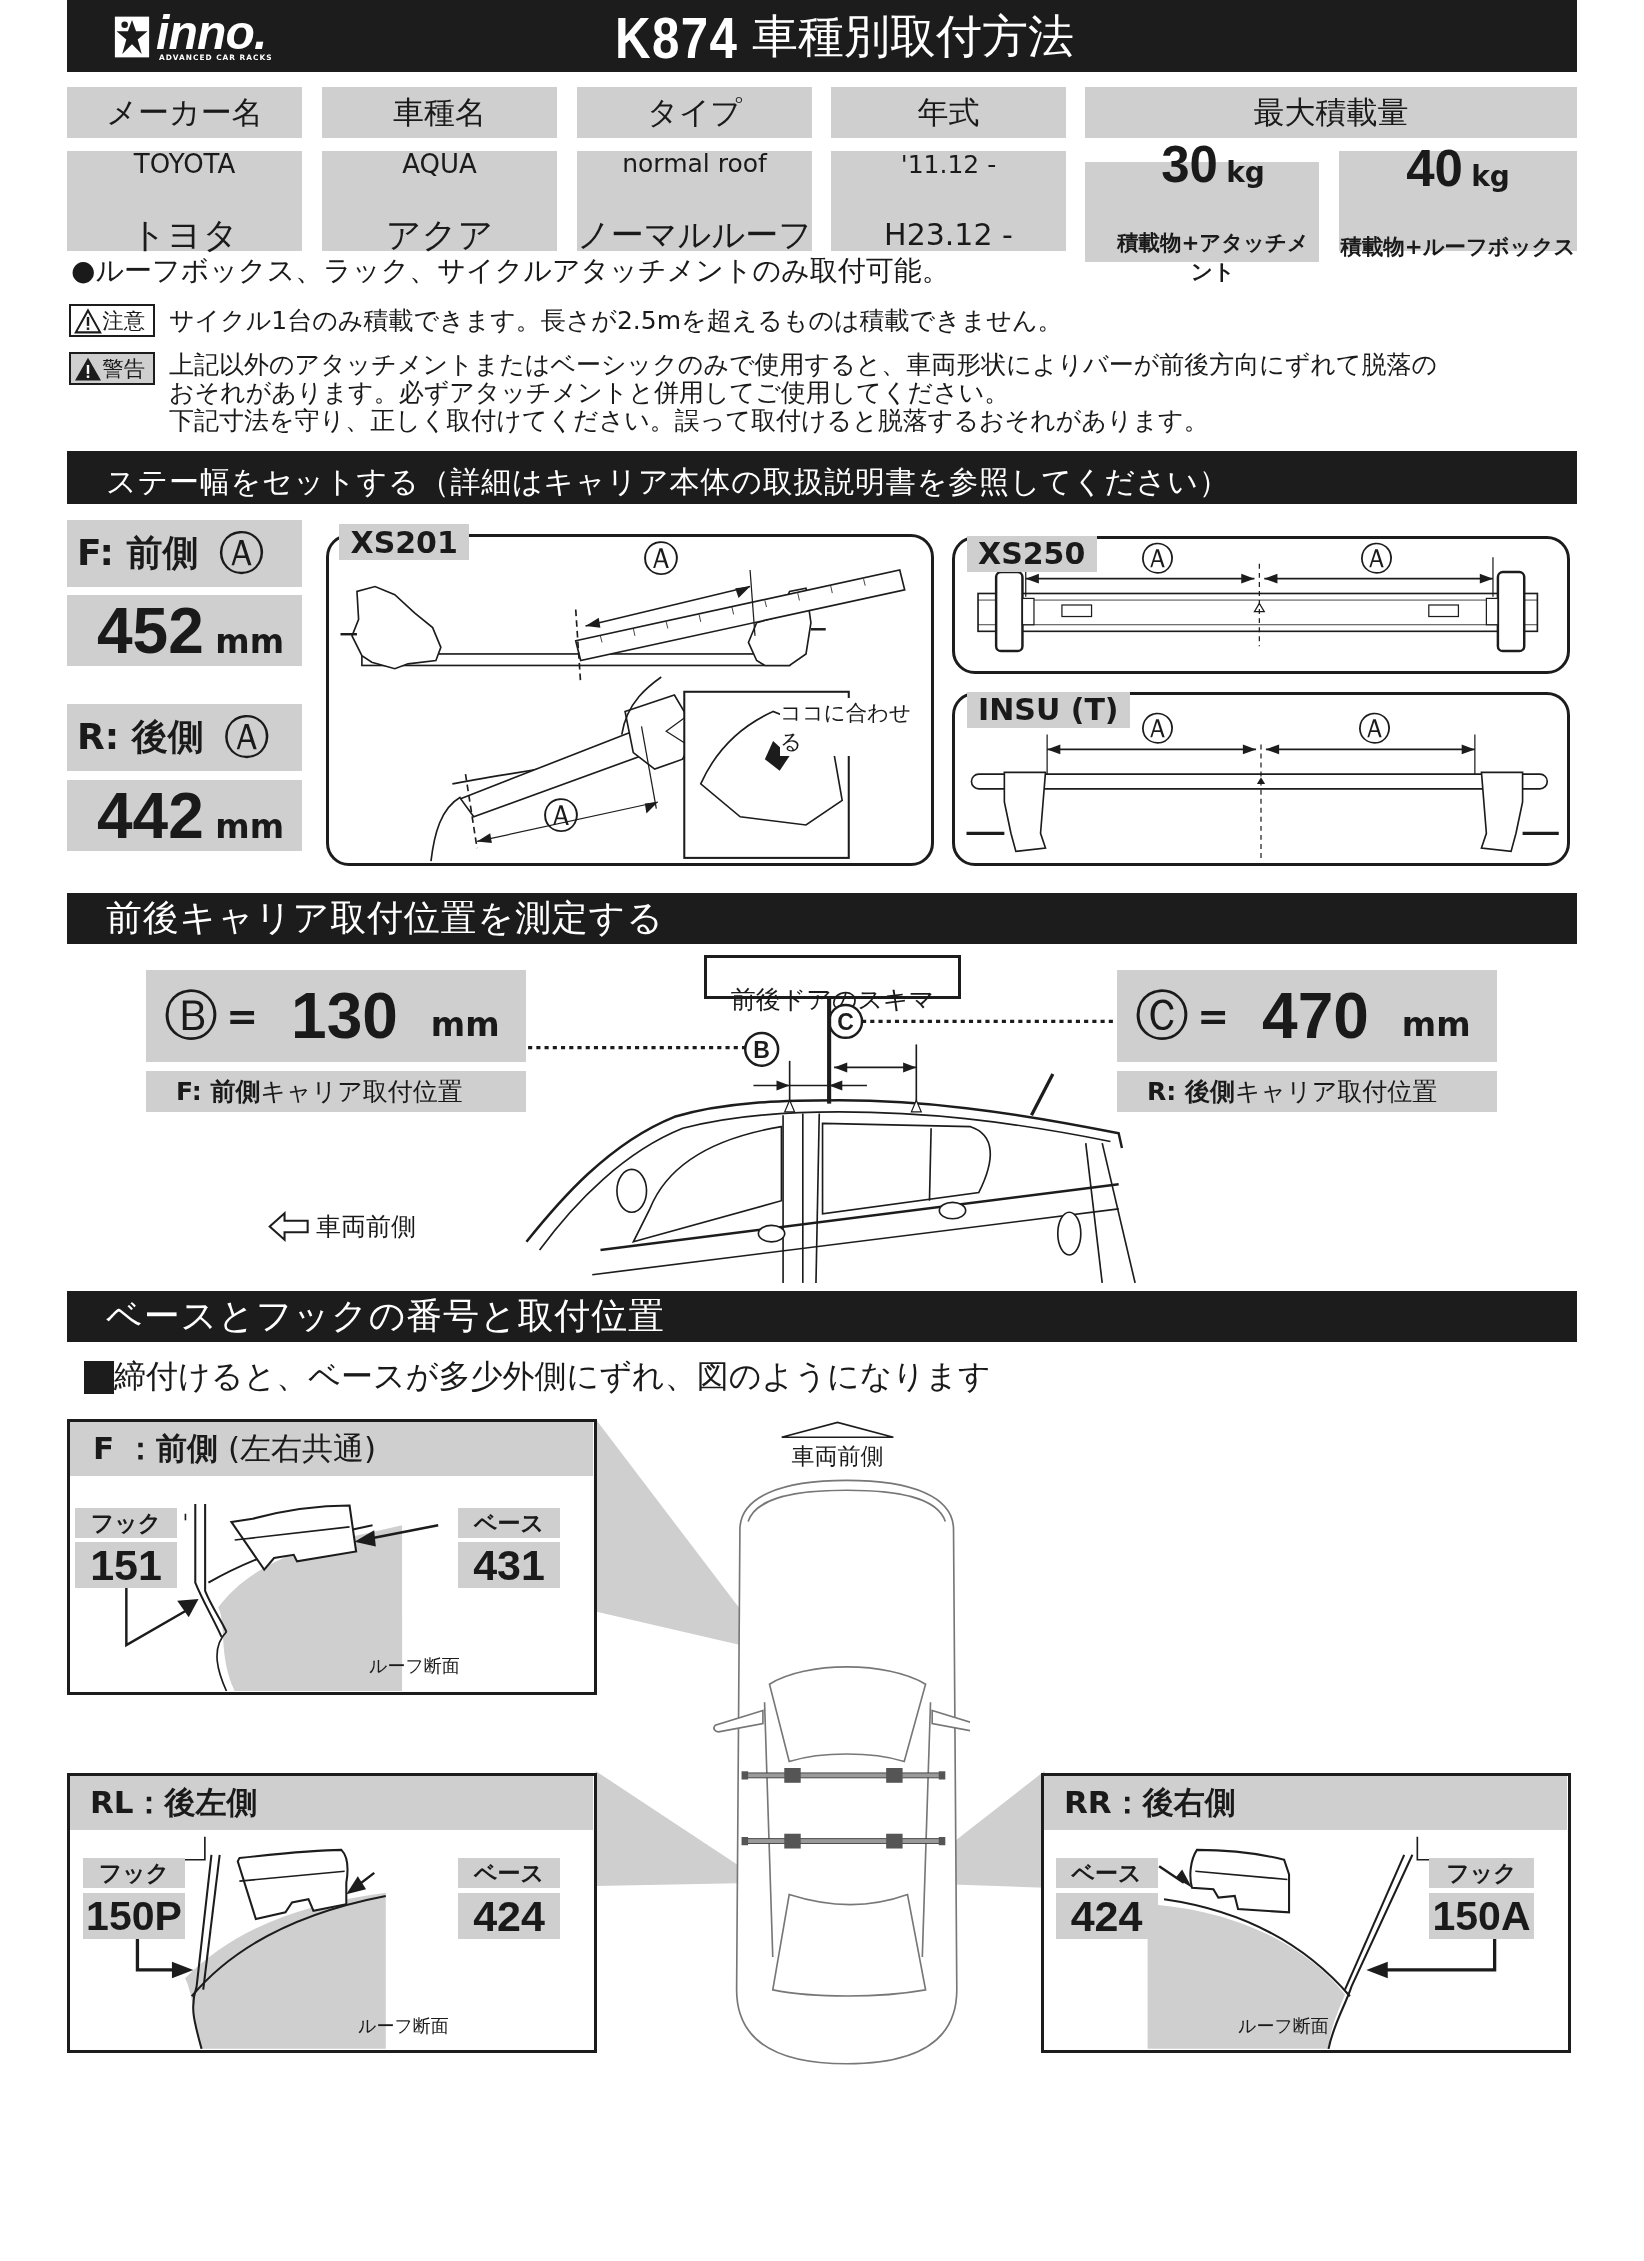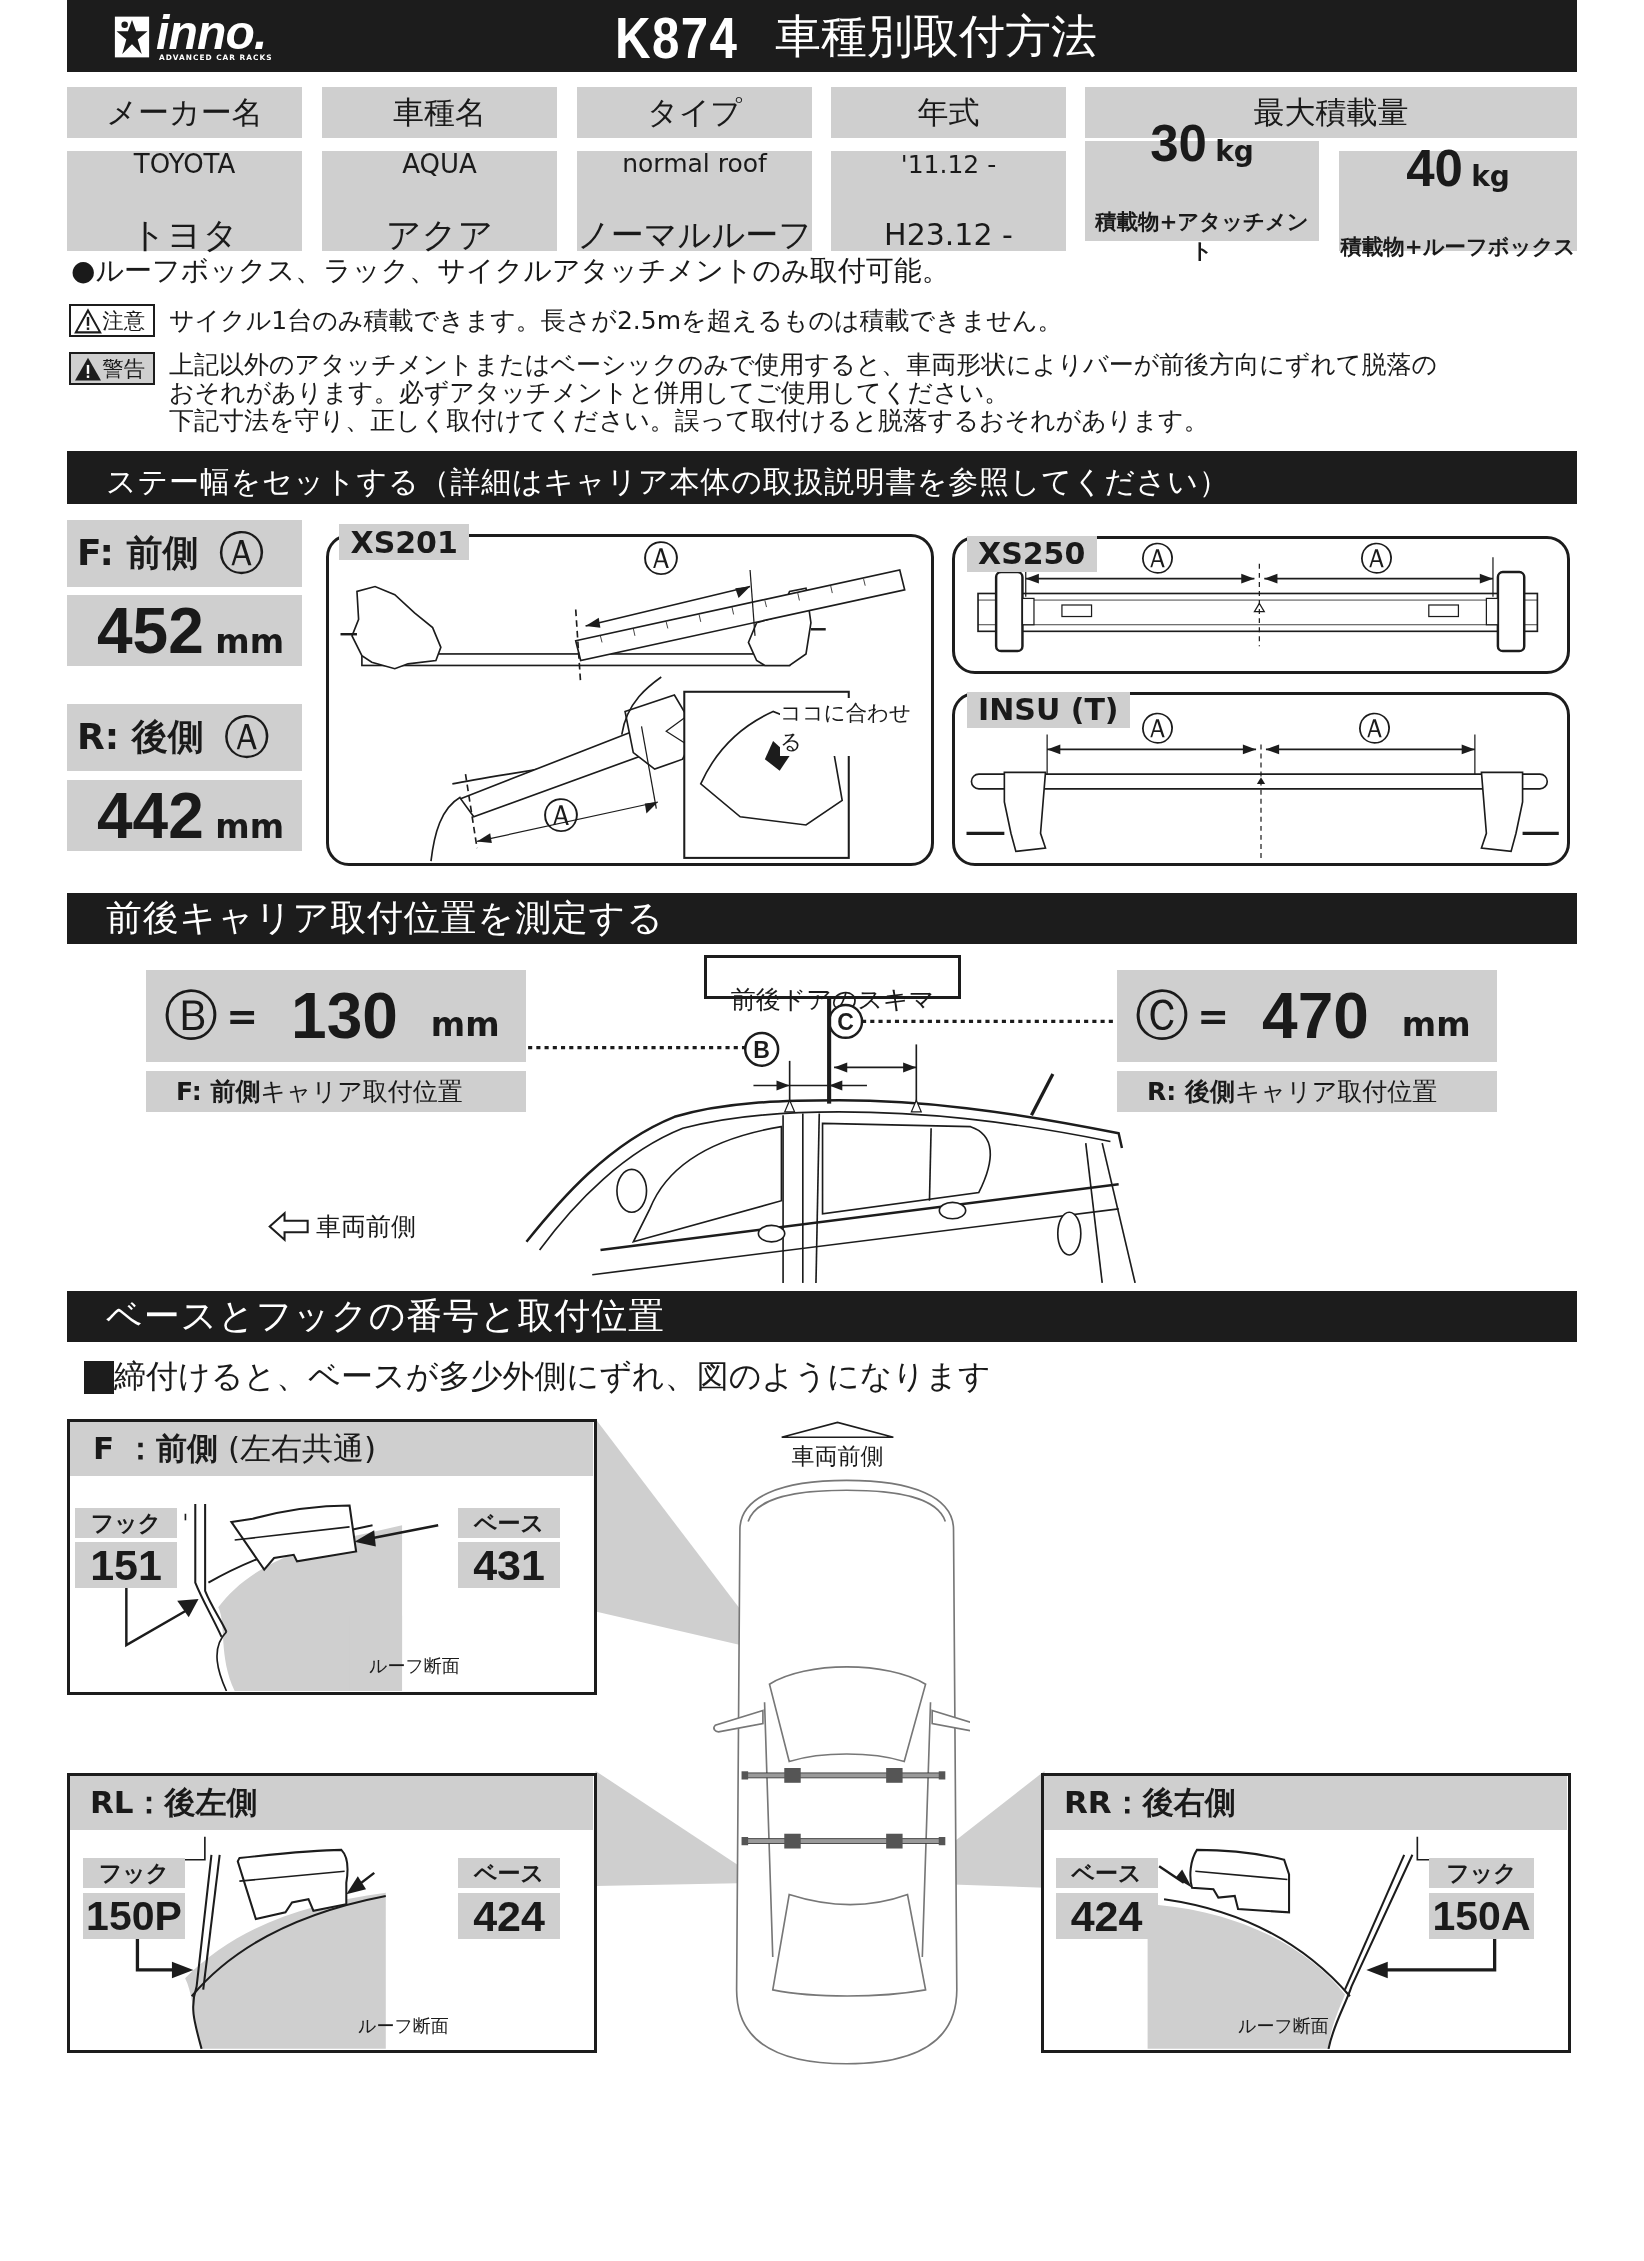--- a/index.html
+++ b/index.html
@@ -25,21 +25,21 @@
     <svg width="38" height="44" viewBox="0 0 46 54" class="abs" style="left:0;top:3.3px;">
       <rect x="2" y="2" width="42" height="50" fill="#fff"></rect>
       <polygon points="23,6 28,20 42,20 30,30 35,48 23,36 11,48 16,30 4,20 18,20" fill="#1c1c1c"></polygon>
       <circle cx="14" cy="12" r="4" fill="#1c1c1c"></circle>
     </svg>
     <span class="abs heavy" style="left:43px;top:-6.6px;font-size:48px;color:#fff;letter-spacing:-0.8px;font-style:italic;">inno.</span>
     <span class="abs" style="left:46px;top:41px;font-size:7.4px;color:#fff;font-weight:bold;letter-spacing:1px;">ADVANCED CAR RACKS</span>
   </div>
   <div class="abs" style="left:548px;top:5px;height:64px;display:flex;align-items:center;">
     <span class="heavy" style="font-size:58px;letter-spacing:1.6px;transform:scaleX(0.85);display:inline-block;transform-origin:left;margin-right:-8.2px;">K874</span>
-    <span style="font-size:46px;margin-left:23px;">車種別取付方法</span>
+    <span style="font-size:46px;">車種別取付方法</span>
   </div>
 </div>
 
 <div class="abs gray center" style="left:67px;top:87px;width:235px;height:51px;font-size:31px;">メーカー名</div>
 <div class="abs gray center" style="left:322px;top:87px;width:235px;height:51px;font-size:31px;">車種名</div>
 <div class="abs gray center" style="left:577px;top:87px;width:235px;height:51px;font-size:31px;">タイプ</div>
 <div class="abs gray center" style="left:831px;top:87px;width:235px;height:51px;font-size:31px;">年式</div>
 <div class="abs gray center" style="left:1085px;top:87px;width:492px;height:51px;font-size:31px;">最大積載量</div>
 
 <div class="abs gray center col" style="left:67px;top:151px;width:235px;height:100px;">
@@ -51,21 +51,21 @@
   <span style="font-size:35px;line-height:38px;">アクア</span>
 </div>
 <div class="abs gray center col" style="left:577px;top:151px;width:235px;height:100px;">
   <span style="font-size:25px;line-height:30px;">normal roof</span>
   <span style="font-size:33px;line-height:38px;">ノーマルルーフ</span>
 </div>
 <div class="abs gray center col" style="left:831px;top:151px;width:235px;height:100px;">
   <span style="font-size:25px;line-height:31px;">'11.12 -</span>
   <span style="font-size:30px;line-height:36px;">H23.12 -</span>
 </div>
-<div class="abs gray center col" style="left:1085px;top:141px;width:234px;height:100px;">
+<div class="abs gray center col" style="left:1085px;top:162px;width:234px;height:100px;padding-left:22px;">
   <div style="display:flex;align-items:baseline;">
     <span class="heavy" style="font-size:51px;line-height:53px;">30</span>
     <span style="font-weight:bold;font-size:28px;margin-left:8.2px;">kg</span>
   </div>
   <span style="font-size:21.4px;font-weight:bold;">積載物+アタッチメント</span>
 </div>
 <div class="abs gray center col" style="left:1339px;top:151px;width:238px;height:100px;">
   <div style="display:flex;align-items:baseline;">
     <span class="heavy" style="font-size:51px;line-height:53px;">40</span>
     <span style="font-weight:bold;font-size:28px;margin-left:8.2px;">kg</span>

